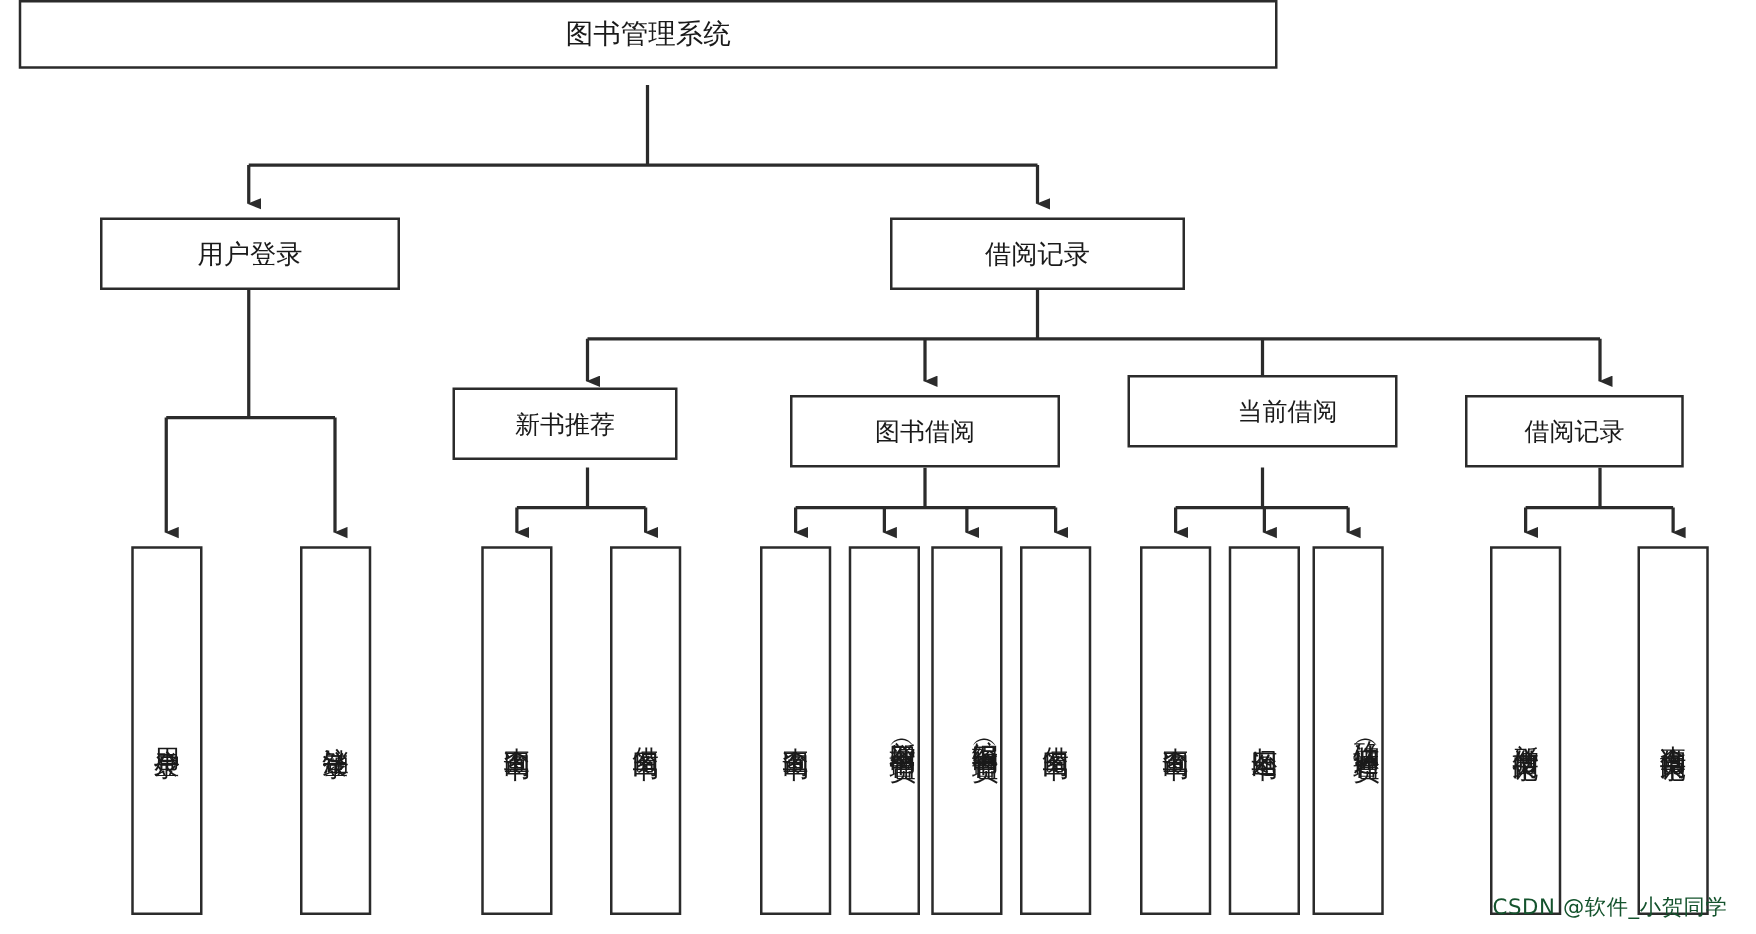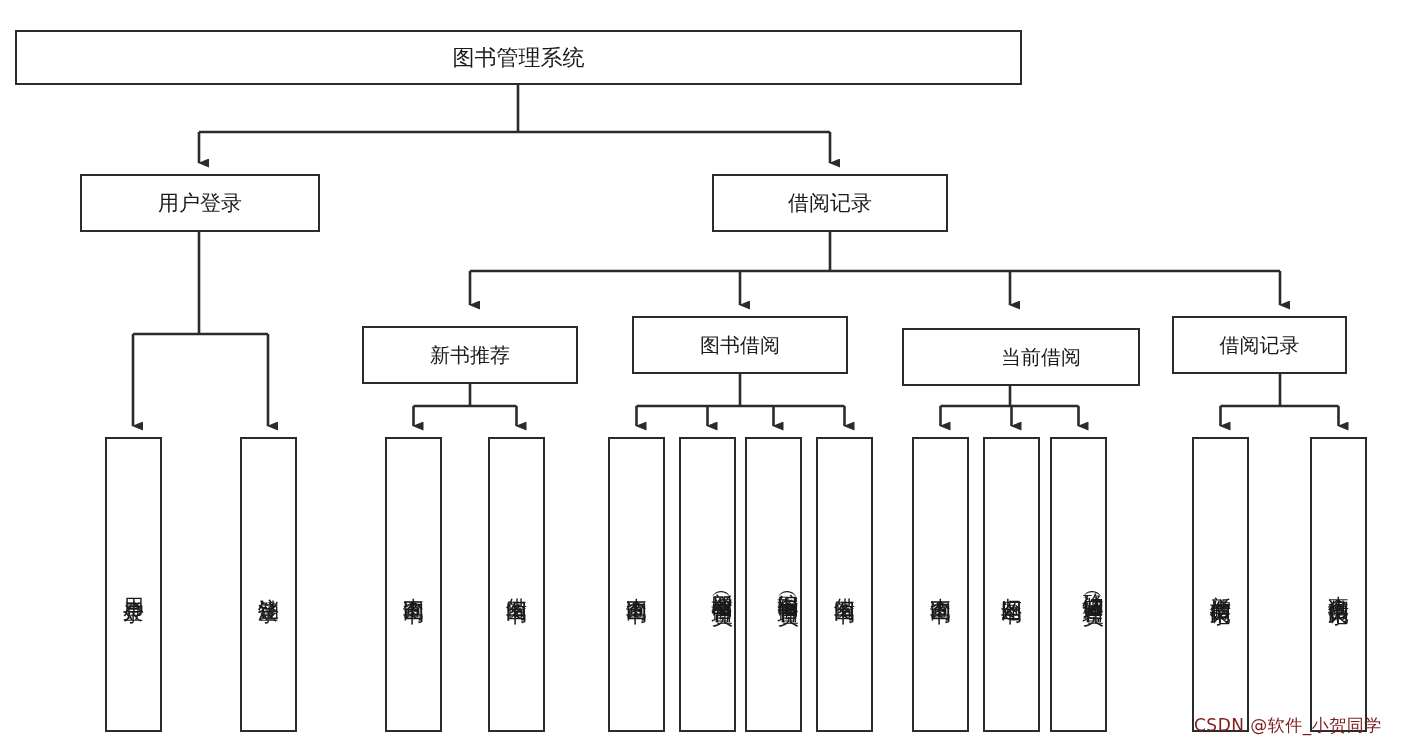--- a/index.html
+++ b/index.html
@@ -109,36 +109,36 @@
         <path d="M1011.5,406 L1011.5,426" marker-end="url(#arrow)"></path>
         <path d="M1078.5,406 L1078.5,426" marker-end="url(#arrow)"></path>
         <path d="M1280,374 L1280,406"></path>
         <path d="M1220.5,406 L1338.5,406"></path>
         <path d="M1220.5,406 L1220.5,426" marker-end="url(#arrow)"></path>
         <path d="M1338.5,406 L1338.5,426" marker-end="url(#arrow)"></path>
       </g>
   </svg>
 
   <div id="nodes">
-      <div class="node root" style="left: 15px; top: 30px; width: 1007px; height: 55px;">
+      <div class="node root" style="left: 15px; top: 0; width: 1007px; height: 55px;">
         <span>图书管理系统</span>
       </div>
       <div class="node lvl1" style="left: 80px; top: 174px; width: 240px; height: 58px;">
         <span>用户登录</span>
       </div>
       <div class="node lvl1" style="left: 712px; top: 174px; width: 236px; height: 58px;">
         <span>借阅记录</span>
       </div>
-      <div class="node lvl2" style="left: 362px; top: 326px; width: 216px; height: 58px;">
+      <div class="node lvl2" style="left: 362px; top: 310px; width: 180px; height: 58px;">
         <span>新书推荐</span>
       </div>
       <div class="node lvl2" style="left: 632px; top: 316px; width: 216px; height: 58px;">
         <span>图书借阅</span>
       </div>
-      <div class="node lvl2" style="left: 902px; top: 328px; width: 238px; height: 58px; padding-left: 40px;">
+      <div class="node lvl2" style="left: 902px; top: 300px; width: 216px; height: 58px; padding-left: 40px;">
         <span>当前借阅</span>
       </div>
       <div class="node lvl2" style="left: 1172px; top: 316px; width: 175px; height: 58px;">
         <span>借阅记录</span>
       </div>
       <div class="node leaf" style="left: 105px; top: 437px; width: 57px; height: 295px;">
         <span>用户登录</span>
       </div>
       <div class="node leaf" style="left: 240px; top: 437px; width: 57px; height: 295px;">
         <span>注销登录</span>
@@ -171,15 +171,15 @@
         <span>确认归还（管理员）</span>
       </div>
       <div class="node leaf" style="left: 1192px; top: 437px; width: 57px; height: 295px;">
         <span>新增借阅记录</span>
       </div>
       <div class="node leaf" style="left: 1310px; top: 437px; width: 57px; height: 295px;">
         <span>查询借阅记录</span>
       </div>
     </div>
 
-  <div class="watermark" style="left: 1194px; top: 714px; color: #7f1d1d;">CSDN @软件_小贺同学</div>
+  <div class="watermark" style="left: 1194px; top: 714px; color: #14532d;">CSDN @软件_小贺同学</div>
 
 </div>
 
 </body></html>

